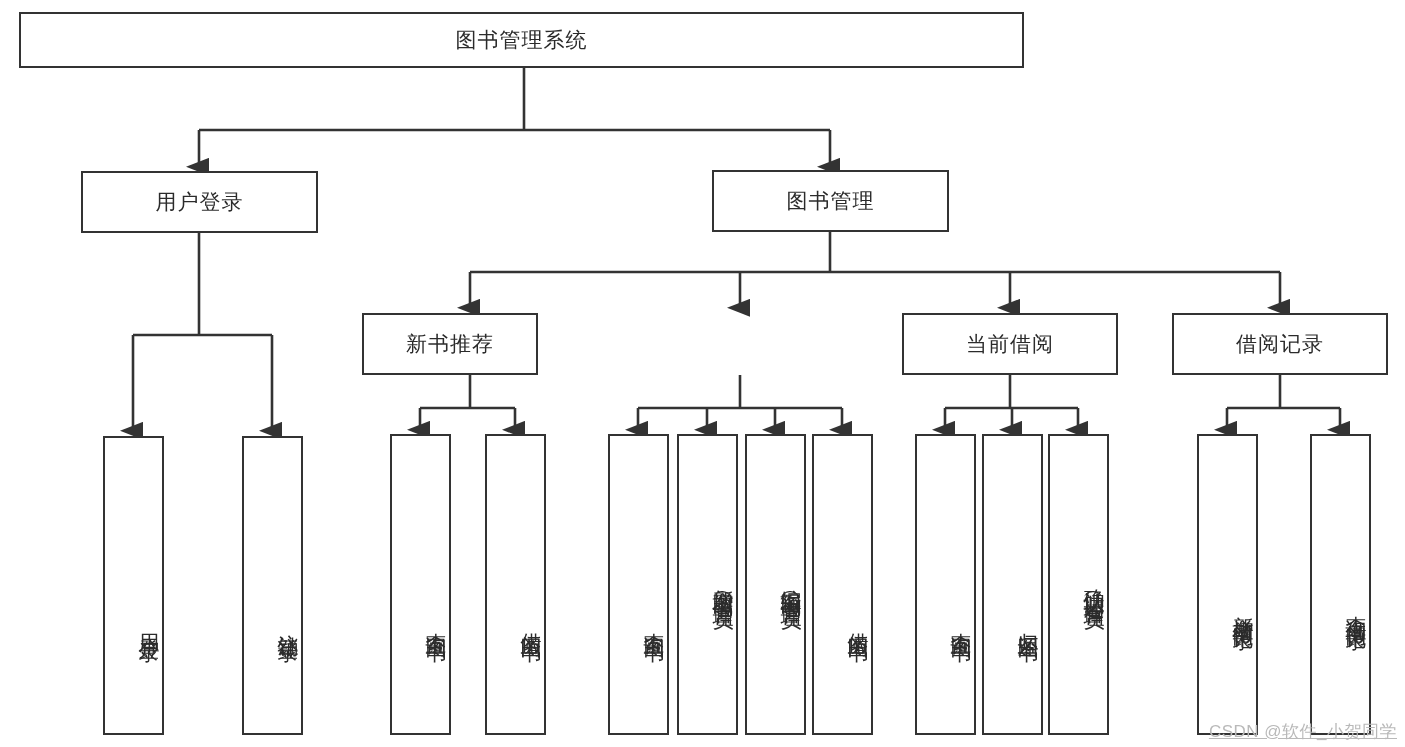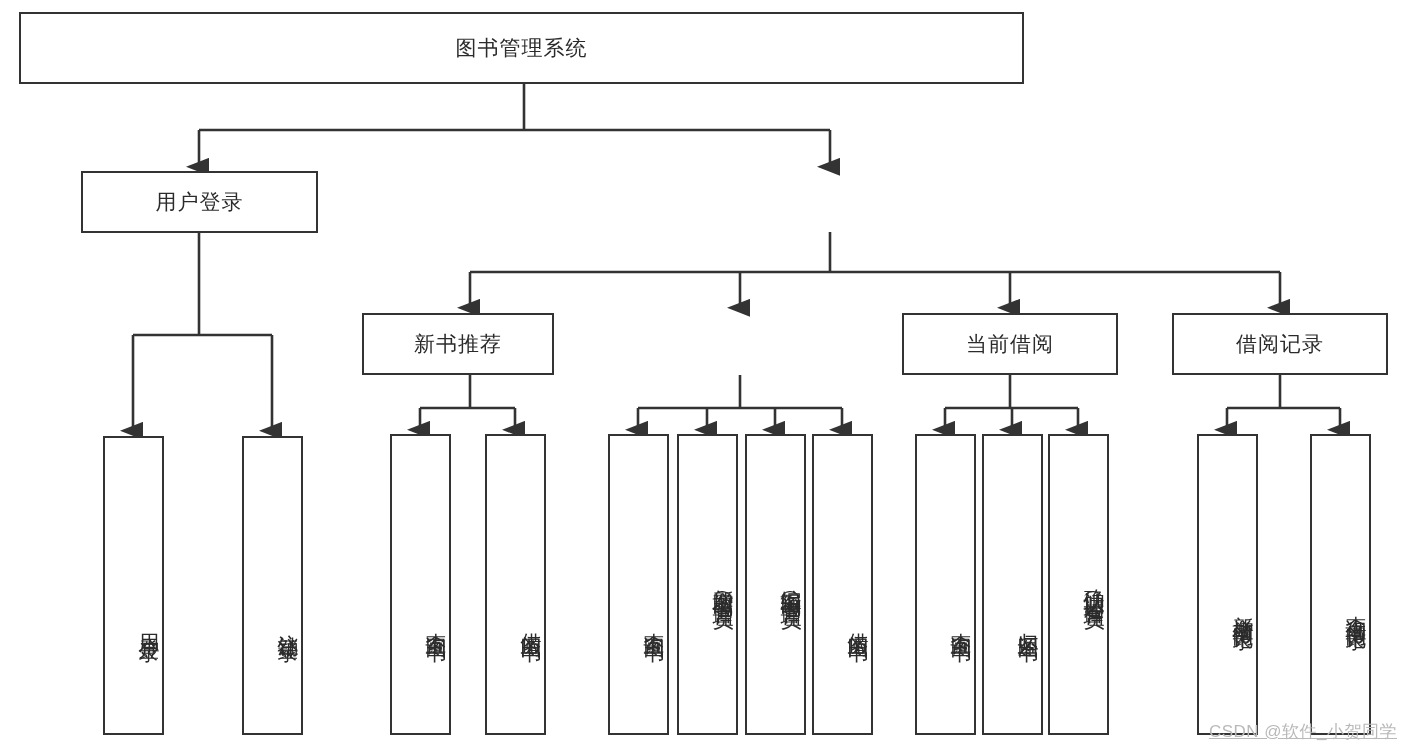--- a/index.html
+++ b/index.html
@@ -114,29 +114,32 @@
       <path d="M1012,408 L1012,429" marker-end="url(#arrow)"></path>
       <path d="M1078,408 L1078,429" marker-end="url(#arrow)"></path>
 
       <path d="M1280,375 L1280,408"></path>
       <path d="M1227,408 L1340,408"></path>
       <path d="M1227,408 L1227,429" marker-end="url(#arrow)"></path>
       <path d="M1340,408 L1340,429" marker-end="url(#arrow)"></path>
     </g>
   </svg>
 
-  <div class="node h" style="left:19px; top:12px; width:1005px; height:72px;">
+  <div class="node h" style="left:19px; top:12px; width:1005px; height:56px;">
     <span>图书管理系统</span>
   </div>
 
   <div class="node h" style="left:81px; top:171px; width:237px; height:62px;">
     <span>用户登录</span>
   </div>
+  <div class="node h" style="left:712px; top:170px; width:237px; height:62px;">
+    <span>图书管理</span>
+  </div>
 
-  <div class="node h" style="left:362px; top:313px; width:192px; height:62px;">
+  <div class="node h" style="left:362px; top:313px; width:176px; height:62px;">
     <span>新书推荐</span>
   </div>
   <div class="node h" style="left:1172px; top:313px; width:216px; height:62px;">
     <span>借阅记录</span>
   </div>
   <div class="node h" style="left:902px; top:313px; width:216px; height:62px;">
     <span>当前借阅</span>
   </div>
 
   <div class="node v" style="left:103px; top:436px; width:61px; height:299px; padding-top:80px;">

